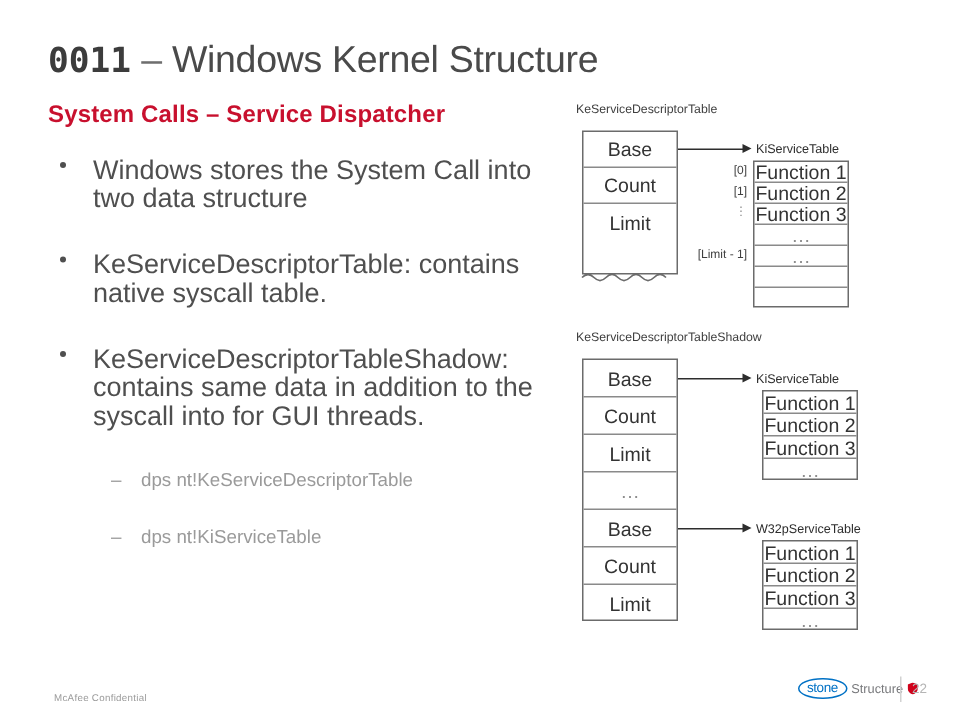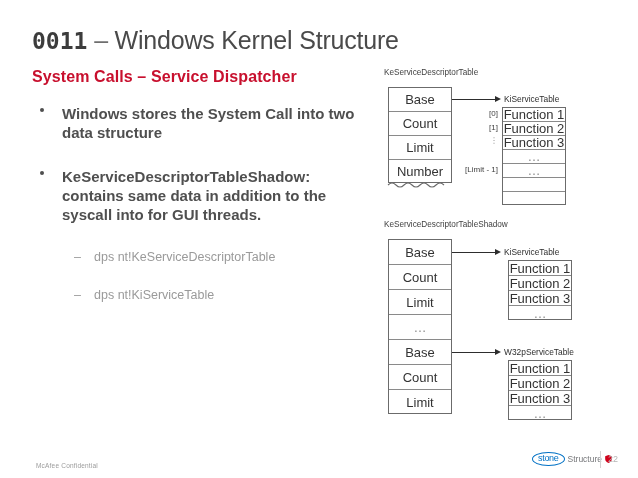--- a/index.html
+++ b/index.html
@@ -29,23 +29,22 @@
   .subtitle{
     position:absolute;left:32px;top:68px;
     font-size:16px;font-weight:bold;color:#c8102e;
     white-space:nowrap;letter-spacing:0.1px;
   }
 
   
   .bullets{position:absolute;left:32px;top:104px;width:340px;}
   .bullet{
     position:relative;padding-left:30px;
-    font-size:15px;line-height:19px;color:#4f4f4f;
+    font-size:18px;line-height:19px;color:#4f4f4f;
     margin-bottom:25px;
-    font-weight:bold;
   }
   .bullet .dot{
     position:absolute;left:8px;top:4px;
     width:4px;height:4px;border-radius:50%;background:#4f4f4f;
   }
   .subbullet{
     position:relative;padding-left:62px;
     font-size:12.5px;line-height:16px;color:#9a9a9a;
     margin-bottom:22px;
   }
@@ -139,20 +138,24 @@
 
   <div class="subtitle">System Calls – Service Dispatcher</div>
 
   <div class="bullets">
     <div class="bullet">
       <span class="dot"></span>
       <span>Windows stores the System Call into two data structure</span>
     </div>
     <div class="bullet">
       <span class="dot"></span>
+      <span>KeServiceDescriptorTable: contains native syscall table.</span>
+    </div>
+    <div class="bullet">
+      <span class="dot"></span>
       <span>KeServiceDescriptorTableShadow: contains same data in addition to the syscall into for GUI threads.</span>
     </div>
 
     <div class="subbullet">
       <span class="dash">–</span>
       <span>dps nt!KeServiceDescriptorTable</span>
     </div>
     <div class="subbullet">
       <span class="dash">–</span>
       <span>dps nt!KiServiceTable</span>
@@ -160,21 +163,20 @@
   </div>
 
   <div class="diagram" style="left:382px;top:68px;width:256px;height:135px;">
 
     <div class="dg-label" style="position:absolute;left:2px;top:0px;">KeServiceDescriptorTable</div>
 
     <div class="tbl" style="position:absolute;left:6px;top:19px;width:64px;height:96px;">
       <div class="cell" style="height:24px;">Base</div>
       <div class="cell" style="height:24px;">Count</div>
       <div class="cell" style="height:24px;">Limit</div>
-      <div class="cell" style="height:23px;">Number</div>
     </div>
 
     <svg class="wavy" width="66" height="8" viewBox="0 0 66 8" style="left:5px;top:114px;">
       <path d="M1,3 q4,-4 8,0 t8,0 t8,0 t8,0 t8,0 t8,0 t8,0" fill="none" stroke="#6b6b6b" stroke-width="1.1"></path>
     </svg>
 
     <div class="arrow-line" style="left:70px;top:31px;width:44px;"></div>
     <div class="arrow-head" style="left:113px;top:28px;"></div>
 
     <div class="tbl-title" style="left:122px;top:26px;">KiServiceTable</div>

